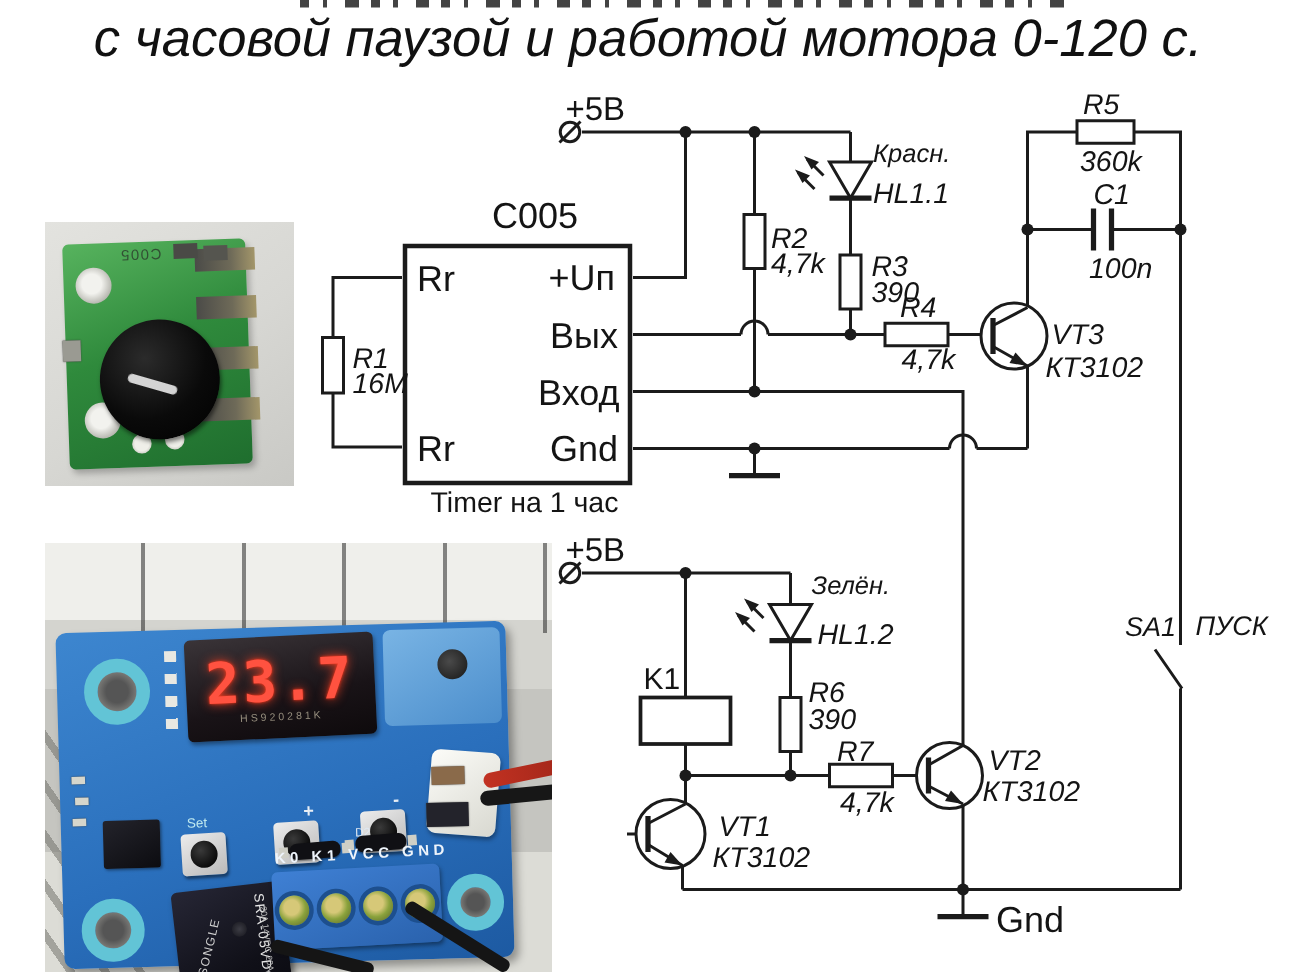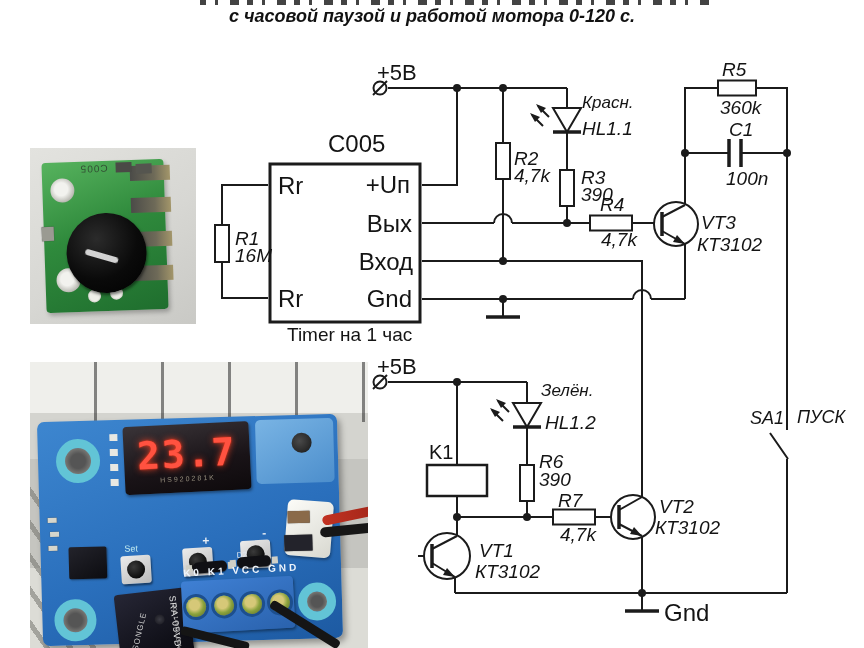--- a/index.html
+++ b/index.html
@@ -3,21 +3,21 @@
 <meta charset="utf-8">
 <style>
   html,body{margin:0;padding:0;background:#fff;}
   .stage{position:relative;width:864px;height:648px;background:#fff;overflow:hidden;
          font-family:"Liberation Sans",sans-serif;color:#111;}
   
   .clipped-line{position:absolute;left:200px;top:0;width:515px;height:5px;opacity:.85;
     background:repeating-linear-gradient(90deg,#222 0 6px,transparent 6px 15px,#222 15px 18px,
       transparent 18px 30px,#222 30px 39px,transparent 39px 47px);}
   .title{position:absolute;left:0;top:6px;width:100%;text-align:center;
-         font-style:italic;font-weight:bold;font-size:18px;letter-spacing:0;}
+         font-style:italic;font-weight:normal;font-size:35px;letter-spacing:0;}
 
   
   svg{position:absolute;left:0;top:0;}
   .wire{stroke:#1b1b1b;stroke-width:2;fill:none;}
   .wire3{stroke:#1b1b1b;stroke-width:3.5;fill:none;}
   .comp{stroke:#1b1b1b;stroke-width:2;fill:#fff;}
   .box{stroke:#1b1b1b;stroke-width:3;fill:none;}
   .dot{fill:#1b1b1b;}
   .blk{fill:#1b1b1b;}
   text{fill:#141414;}

